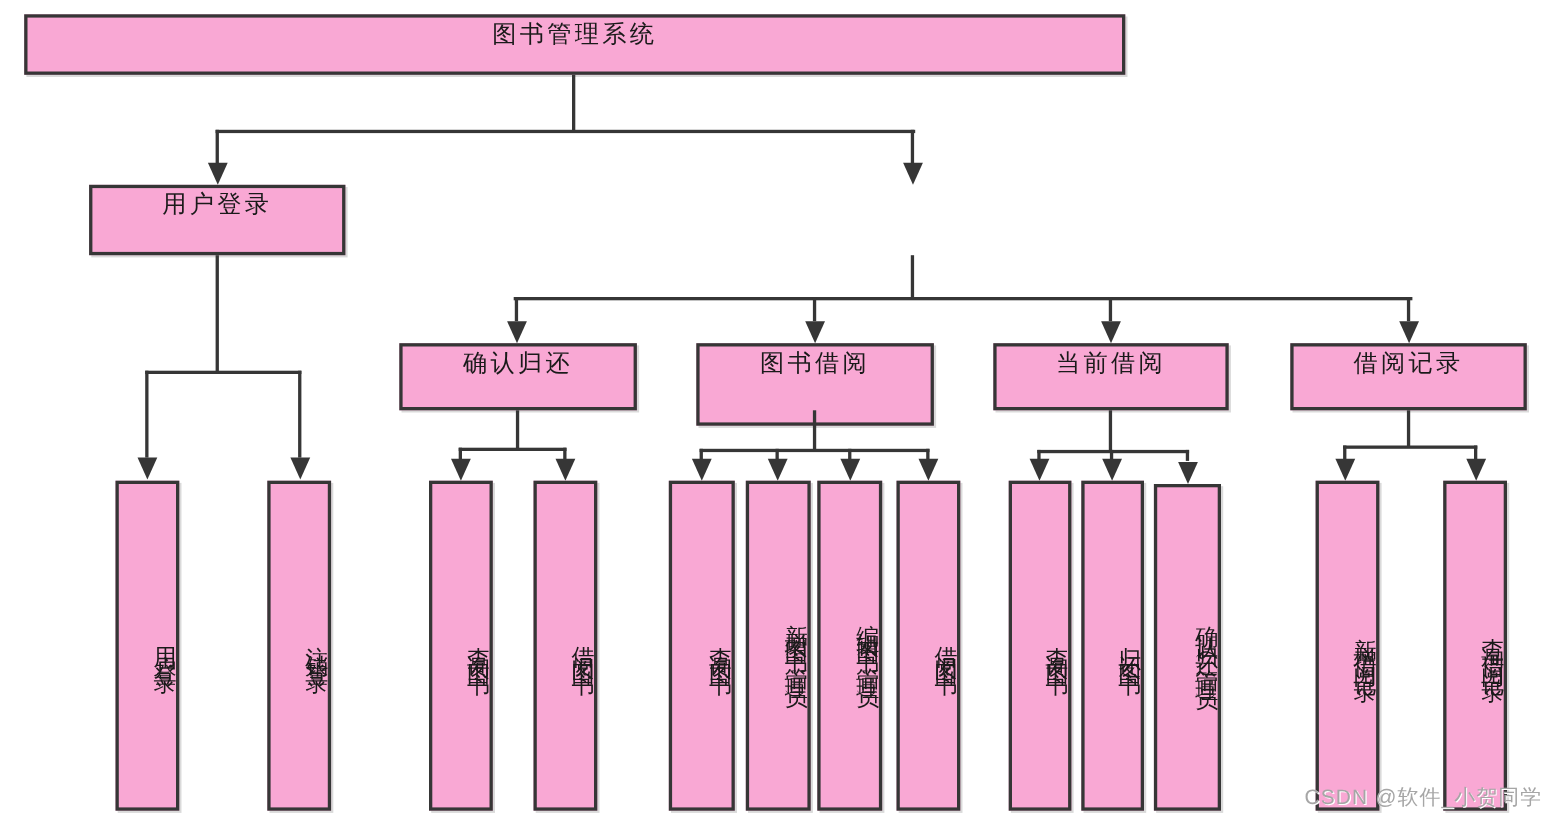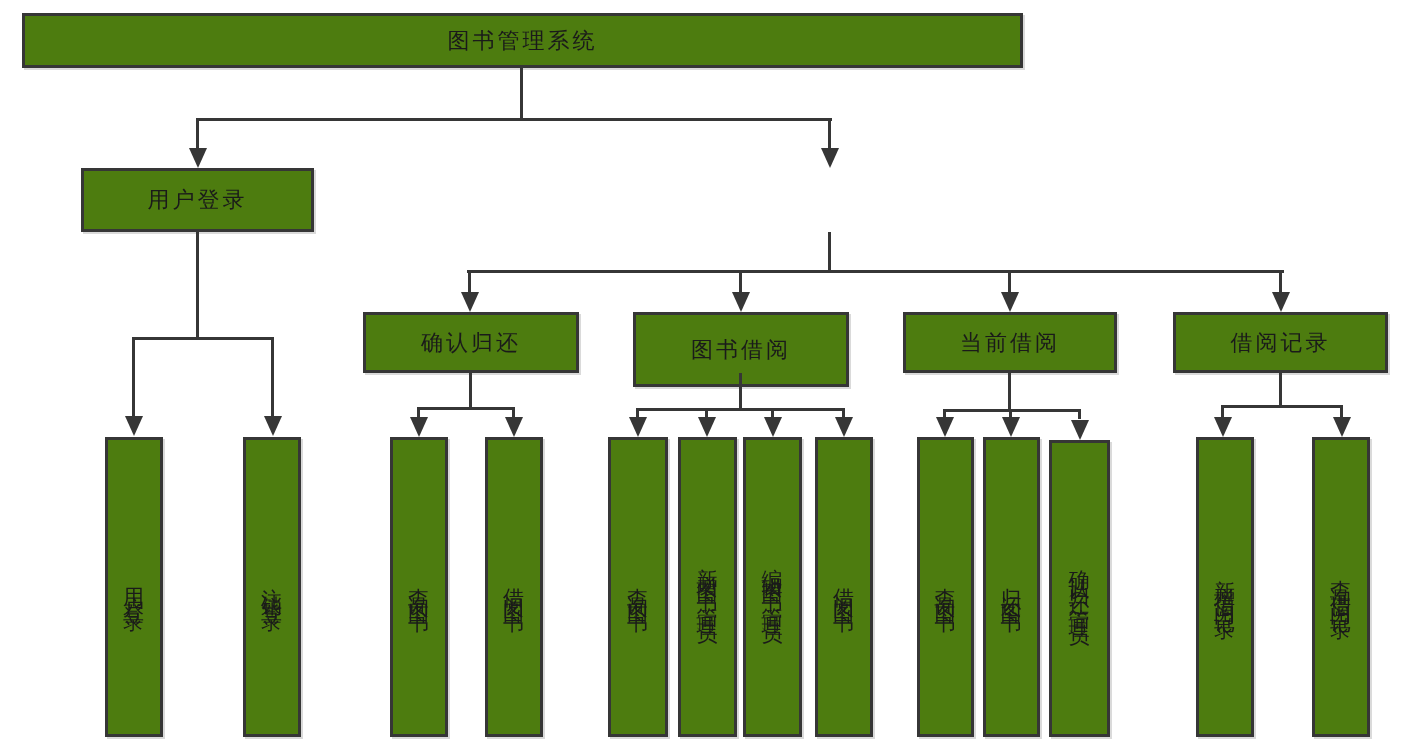--- a/index.html
+++ b/index.html
@@ -1,22 +1,22 @@
 <!DOCTYPE html>
 <html><head>
 <meta charset="utf-8">
 <style>
   html,body { margin:0; padding:0; background:#ffffff; }
   #canvas {
     position:relative; width:1405px; height:747px; background:#ffffff;
     font-family:"Liberation Sans", sans-serif; color:#1a1a1a; overflow:hidden;
   }
   .box {
-    position:absolute; background:#4d7c0f; border:3px solid #363636;
-    box-sizing:border-box; display:flex; align-items:center; justify-content:center;
+    position:absolute; background:#f9a8d4; border:3px solid #363636;
+    box-sizing:border-box; display:flex; justify-content:center;
     box-shadow:2px 2px 0 rgba(150,150,150,0.35);
   }
   .hlabel { font-size:22px; letter-spacing:3px; white-space:nowrap; }
   .vbox {
     writing-mode:vertical-rl; text-orientation:mixed;
     font-size:21px; letter-spacing:8px; line-height:1;
   }
   .vline { position:absolute; width:3px; background:#363636; }
   .hline { position:absolute; height:3px; background:#363636; }
   .arrow {
@@ -152,14 +152,15 @@
   <div class="vline" style="left:1340px; top:405px; height:14px;"></div>
   <div class="arrow" style="left:1333px; top:417px;"></div>
 
   <div class="box vbox" style="left:1196px; top:437px; width:58px; height:300px;">
     <span>新增借阅记录</span>
   </div>
   <div class="box vbox" style="left:1312px; top:437px; width:58px; height:300px;">
     <span>查询借阅记录</span>
   </div>
 
+  <div class="watermark">CSDN @软件_小贺同学</div>
 
 </div>
 
 </body></html>

